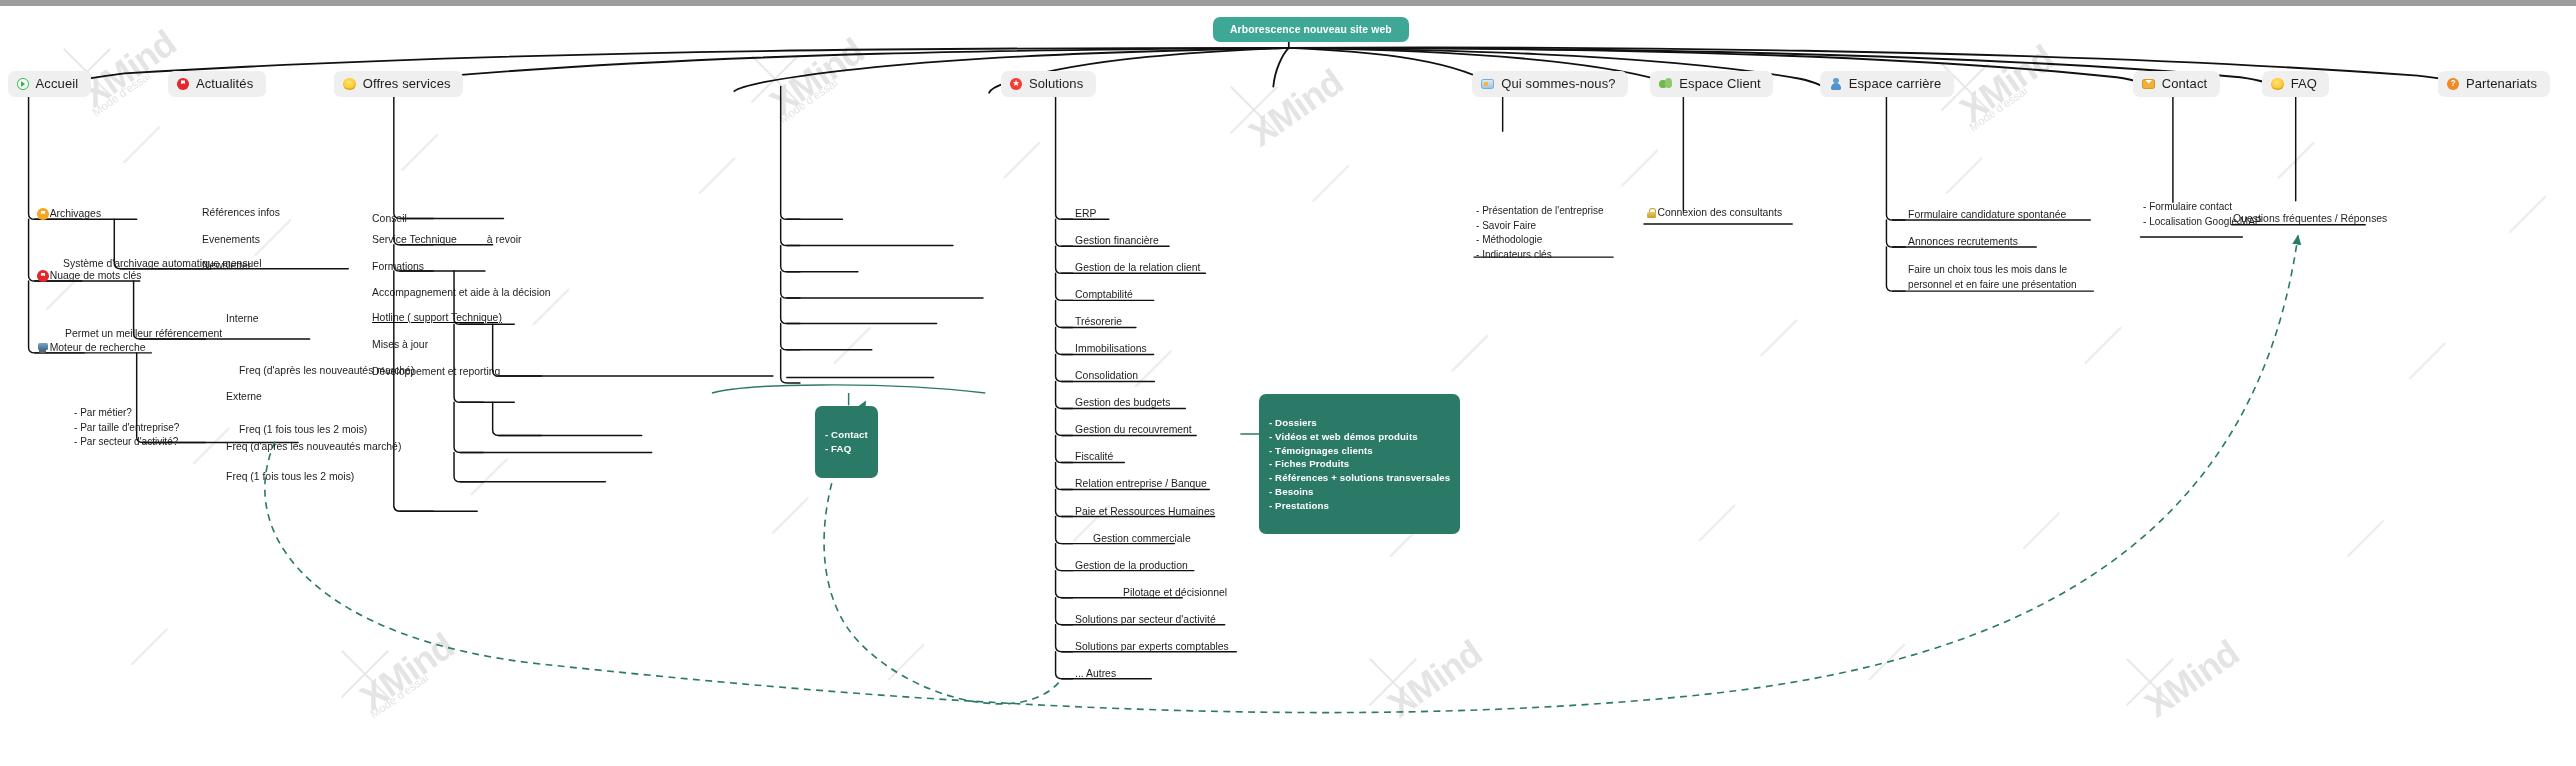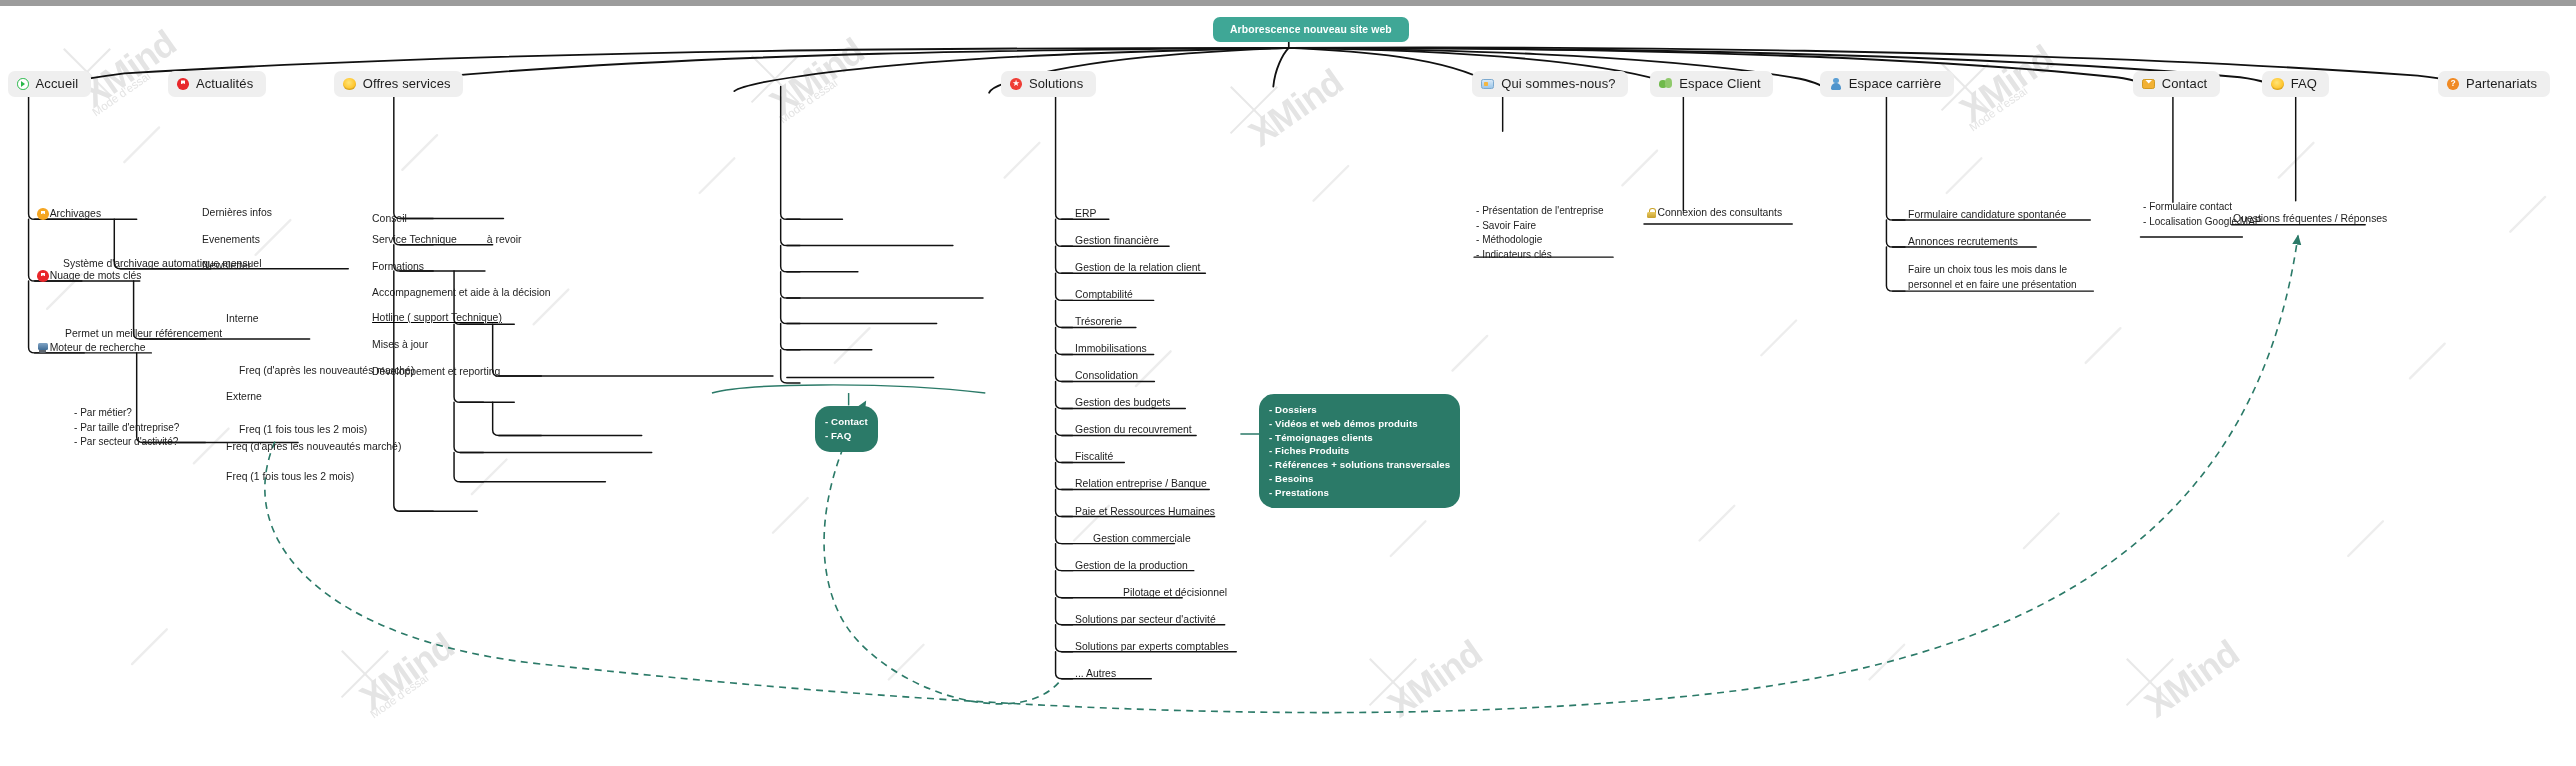--- a/index.html
+++ b/index.html
@@ -100,22 +100,22 @@
     color:#1d1d1d;
     line-height:1.45;
     white-space:pre;
     padding:0 3.1px 2.3px 3.1px;
   }
 
   
   .callout {
     background:#2b7a68;
     color:#ffffff;
-    border-radius:15px;
-    padding:9px 10px;
+    border-radius:7px;
+    padding:22px 10px;
     font-size:9.7px;
     line-height:1.42;
     white-space:pre;
     font-weight:600;
     letter-spacing:0.1px;
   }
 
   
   .mk {
     width:11.6px; height:11.6px; border-radius:50%;
@@ -499,21 +499,21 @@
 - Par taille d'entreprise?
 - Par secteur d'activité?</div>
 </div>
 
 <div class="node branch-node" style="left:168px; top:71px;">
   <span class="mk mk-flag-red"></span>
   <span>Actualités</span>
 </div>
 <div class="topic-wrap" style="left:199px; top:206px;">
   <div class="topic">
-      <span>Dernières infos</span>
+      <span>Références infos</span>
     </div>
 </div>
 <div class="topic-wrap" style="left:199px; top:233px;">
   <div class="topic">
       <span>Evenements</span>
     </div>
 </div>
 <div class="topic-wrap" style="left:199px; top:259px;">
   <div class="topic">
       <span>Newsletter</span>

